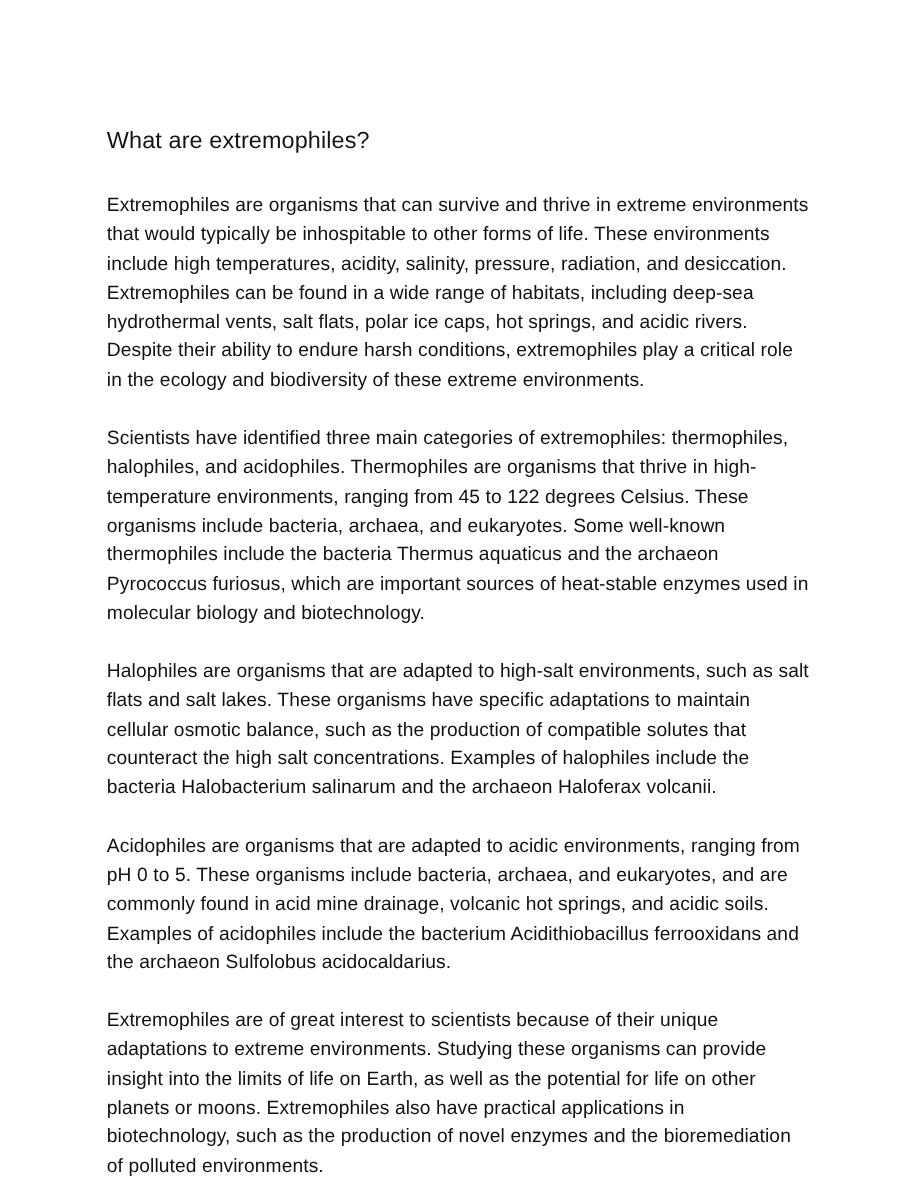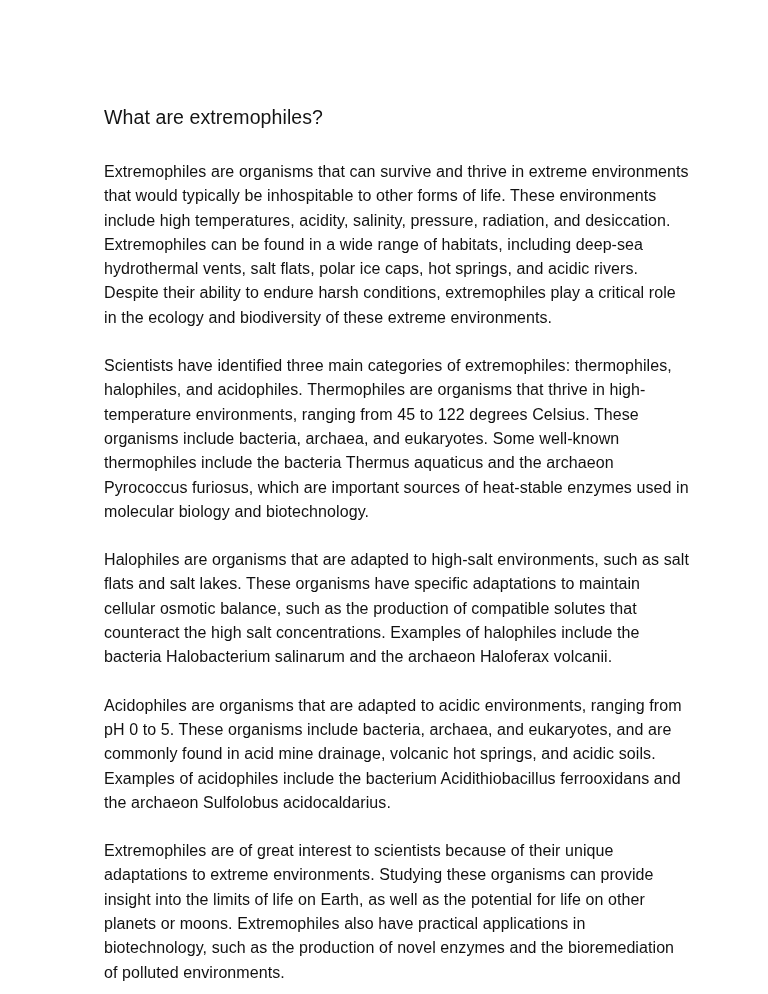--- a/index.html
+++ b/index.html
@@ -15,21 +15,20 @@
     -webkit-font-smoothing: antialiased;
   }
 
   .page {
     position: relative;
     width: 677px;
     height: 994px;
     background: #ffffff;
     overflow: hidden;
     box-sizing: border-box;
-    margin-left: 15px;
   }
 
   .doc-body {
     position: absolute;
     left: 89px;
     top: 104px;
     width: 588px;
   }
 
   .doc-title {

